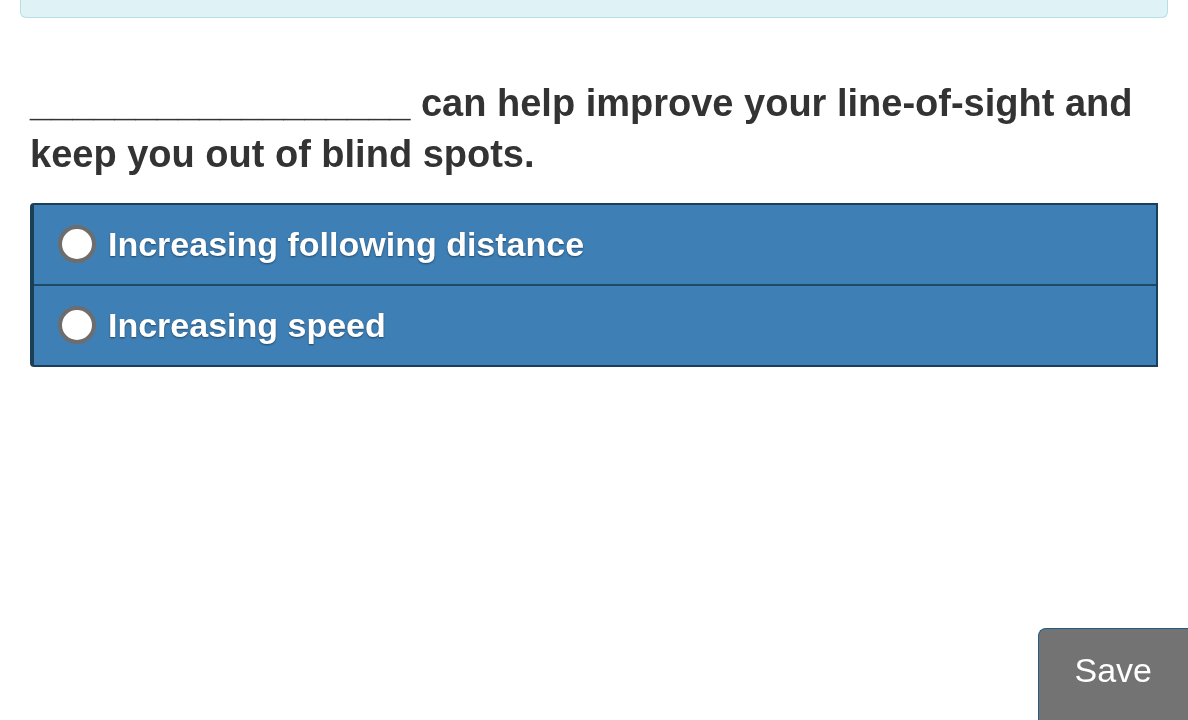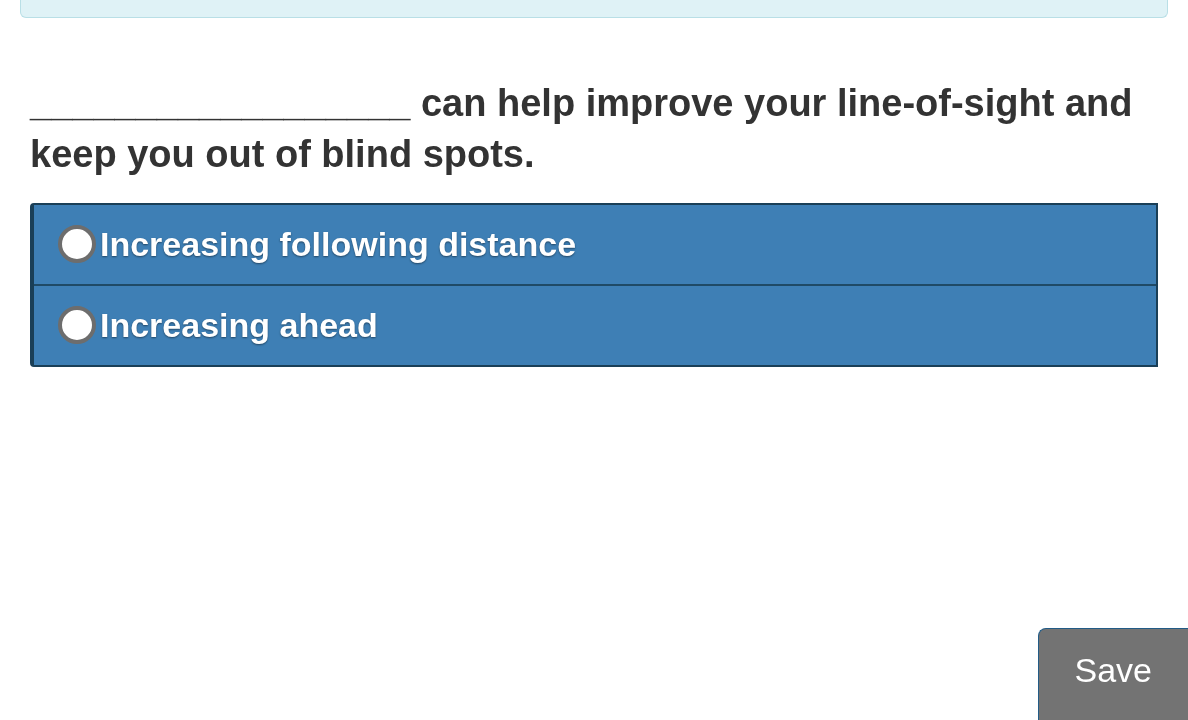--- a/index.html
+++ b/index.html
@@ -38,21 +38,21 @@
     margin-top: 22px;
     border: 2px solid #1a3f57;
     border-left: 4px solid #1a3f57;
     border-radius: 4px 0 0 4px;
     overflow: hidden;
   }
 
   .option {
     display: flex;
     align-items: center;
-    gap: 4px;
+    gap: 12px;
     padding: 20px 24px;
     background: #3e7fb5;
     border-bottom: 2px solid #1f4a66;
     cursor: pointer;
     text-align: right;
   }
   .option:last-child {
     border-bottom: none;
   }
 
@@ -102,21 +102,21 @@
 
   <div class="options-wrap">
 
     <div class="option">
       <span class="radio-circle"></span>
       <span class="option-label">Increasing following distance</span>
     </div>
 
     <div class="option">
       <span class="radio-circle"></span>
-      <span class="option-label">Increasing ahead</span>
+      <span class="option-label">Increasing speed</span>
     </div>
 
 
   </div>
 
 </div>
 
 <div class="save-area">
   <div class="save-btn">Save</div>
 </div>

